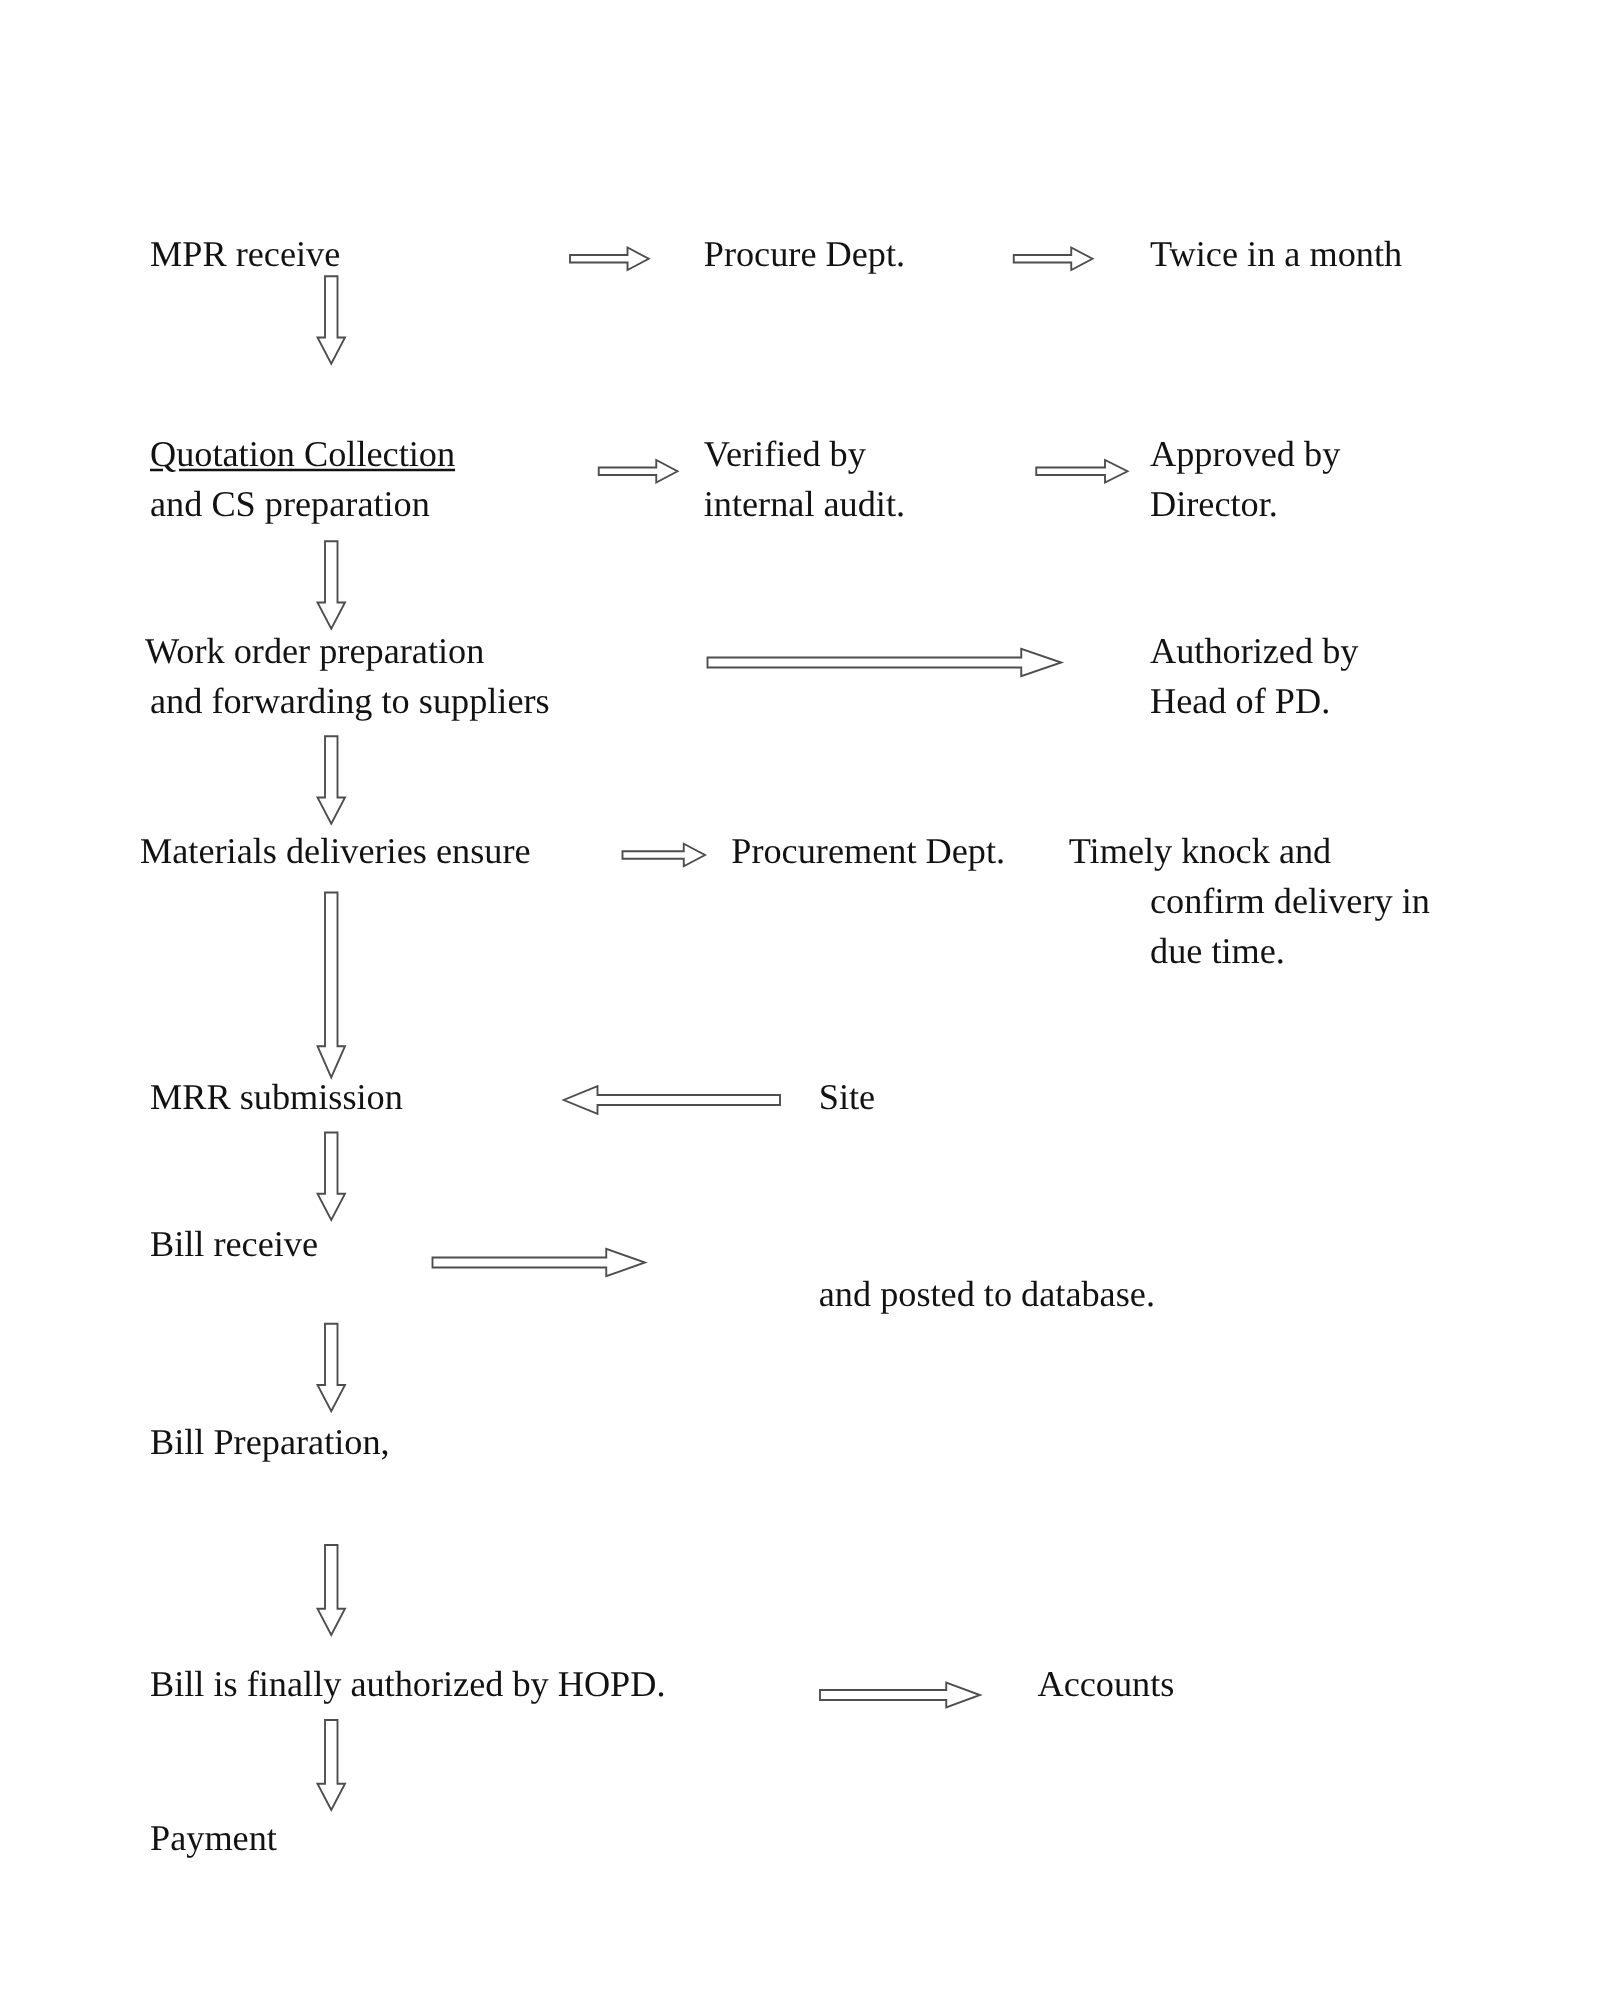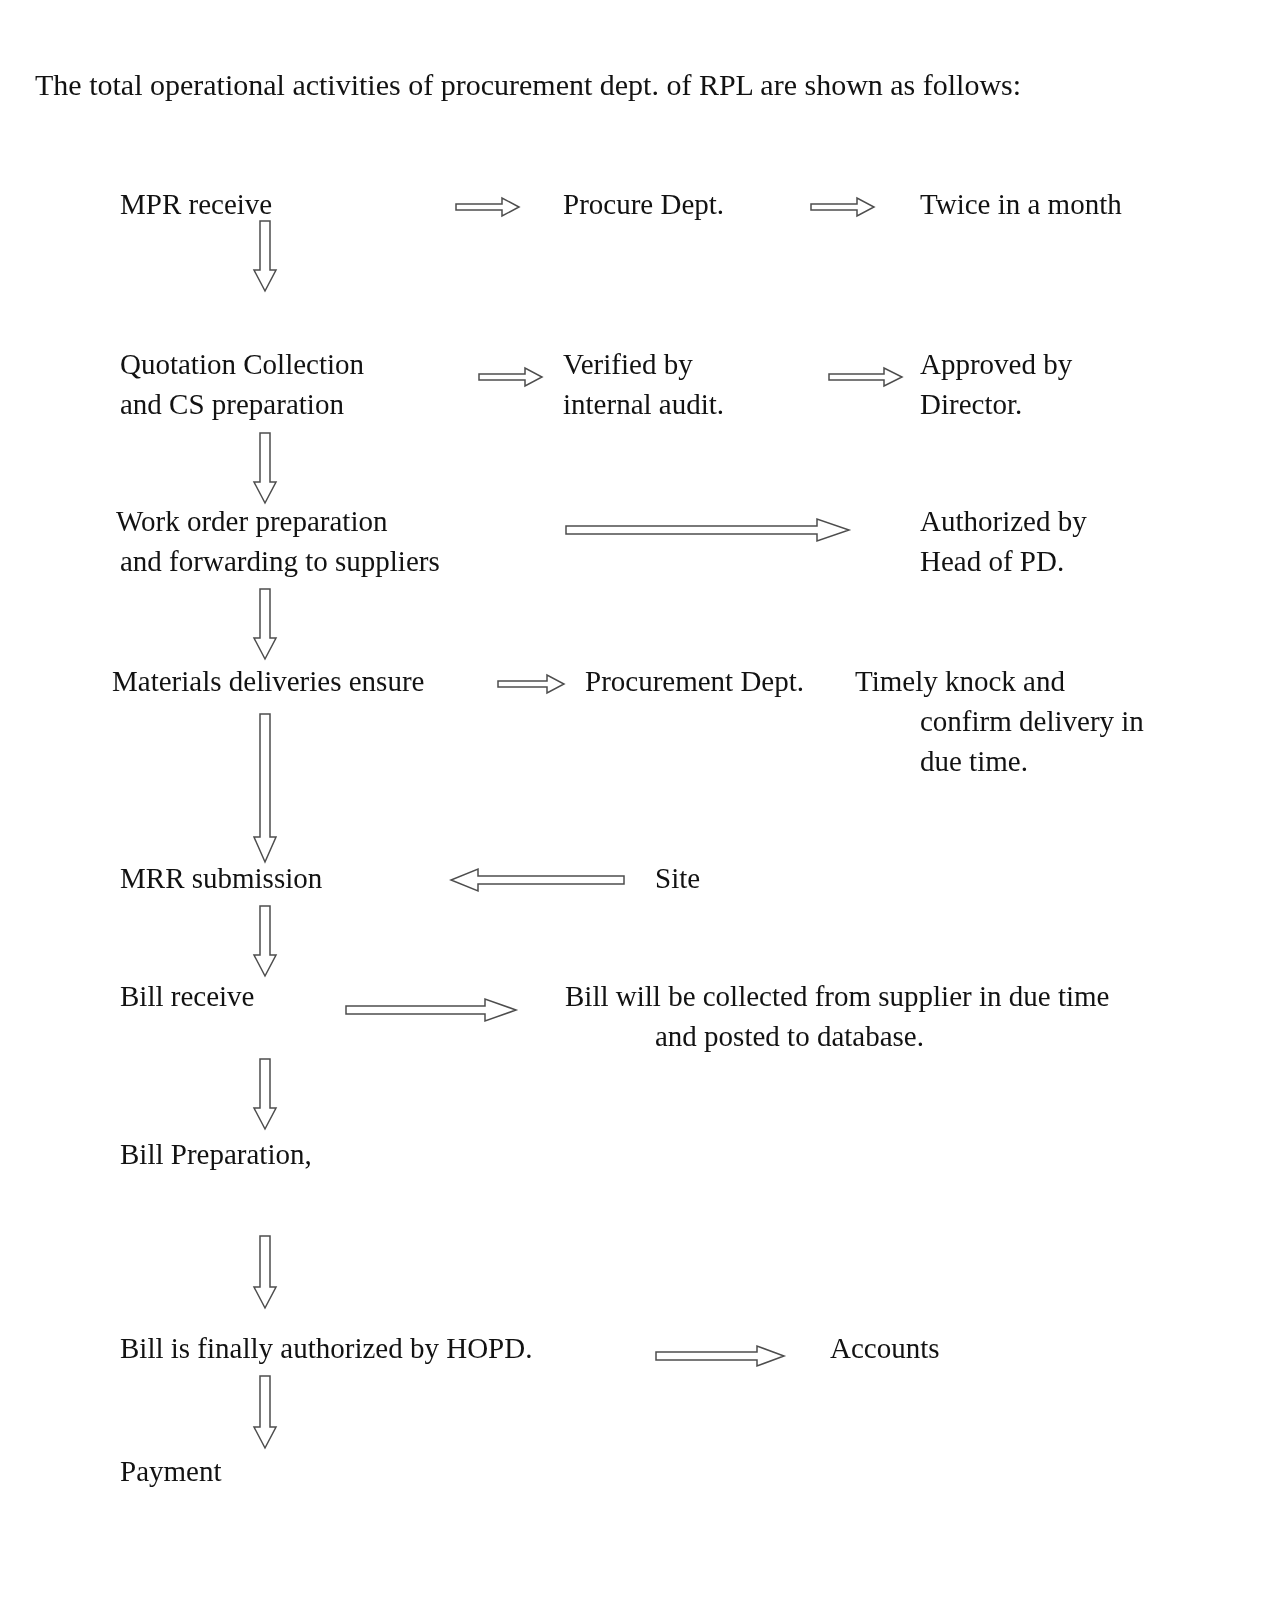--- a/index.html
+++ b/index.html
@@ -34,37 +34,36 @@
     stroke: #4d4d4d;
     stroke-width: 1.5;
     stroke-linejoin: miter;
   }
 </style>
 </head>
 <body>
 
 <div class="page">
 
-  <div class="txt title" style="left:35px; top:68px;">The total operational activities of procurement dept. of RPL are shown as follows:</div>
 
   <div class="txt" style="left:120px; top:188px;">MPR receive</div>
   <svg class="arrow" style="left:455px; top:196px;" width="65" height="22">
     <polygon points="1,8 47,8 47,2 64,11 47,20 47,14 1,14"></polygon>
   </svg>
   <div class="txt" style="left:563px; top:188px;">Procure Dept.</div>
   <svg class="arrow" style="left:810px; top:196px;" width="65" height="22">
     <polygon points="1,8 47,8 47,2 64,11 47,20 47,14 1,14"></polygon>
   </svg>
   <div class="txt" style="left:920px; top:188px;">Twice in a month</div>
 
   <svg class="arrow" style="left:252px; top:220px;" width="26" height="72">
     <polygon points="8,1 8,50 2,50 13,71 24,50 18,50 18,1"></polygon>
   </svg>
 
-  <div class="txt" style="left:120px; top:348px;">Quotation Collection</div>
+  <div class="txt" style="left:120px; top:348px;text-decoration:underline;">Quotation Collection</div>
   <div class="txt" style="left:120px; top:388px;">and CS preparation</div>
   <svg class="arrow" style="left:478px; top:366px;" width="65" height="22">
     <polygon points="1,8 47,8 47,2 64,11 47,20 47,14 1,14"></polygon>
   </svg>
   <div class="txt" style="left:563px; top:348px;">Verified by</div>
   <div class="txt" style="left:563px; top:388px;">internal audit.</div>
   <svg class="arrow" style="left:828px; top:366px;" width="75" height="22">
     <polygon points="1,8 56,8 56,2 74,11 56,20 56,14 1,14"></polygon>
   </svg>
   <div class="txt" style="left:920px; top:348px;">Approved by</div>
@@ -106,21 +105,20 @@
   <div class="txt" style="left:655px; top:862px;">Site</div>
 
   <svg class="arrow" style="left:252px; top:905px;" width="26" height="72">
     <polygon points="8,1 8,50 2,50 13,71 24,50 18,50 18,1"></polygon>
   </svg>
 
   <div class="txt" style="left:120px; top:980px;">Bill receive</div>
   <svg class="arrow" style="left:345px; top:996px;" width="172" height="28">
     <polygon points="1,10 140,10 140,3 171,14 140,25 140,18 1,18"></polygon>
   </svg>
-  <div class="txt" style="left:565px; top:980px;">Bill will be collected from supplier in due time</div>
   <div class="txt" style="left:655px; top:1020px;">and posted to database.</div>
 
   <svg class="arrow" style="left:252px; top:1058px;" width="26" height="72">
     <polygon points="8,1 8,50 2,50 13,71 24,50 18,50 18,1"></polygon>
   </svg>
 
   <div class="txt" style="left:120px; top:1138px;">Bill Preparation,</div>
 
   <svg class="arrow" style="left:252px; top:1235px;" width="26" height="74">
     <polygon points="8,1 8,52 2,52 13,73 24,52 18,52 18,1"></polygon>

